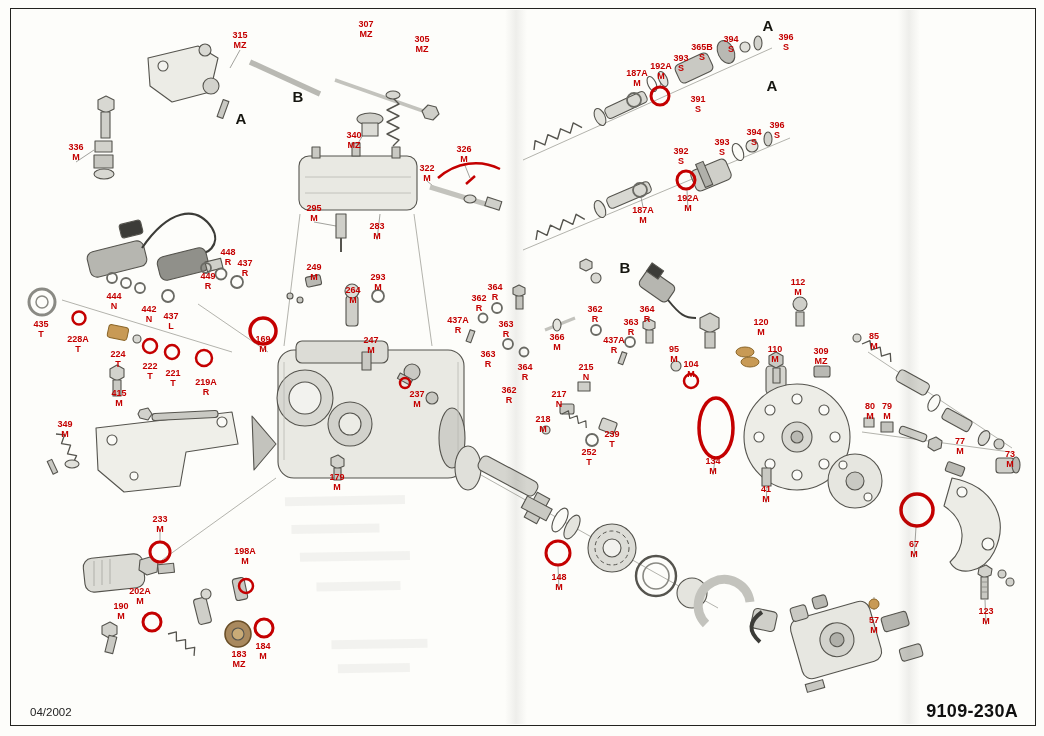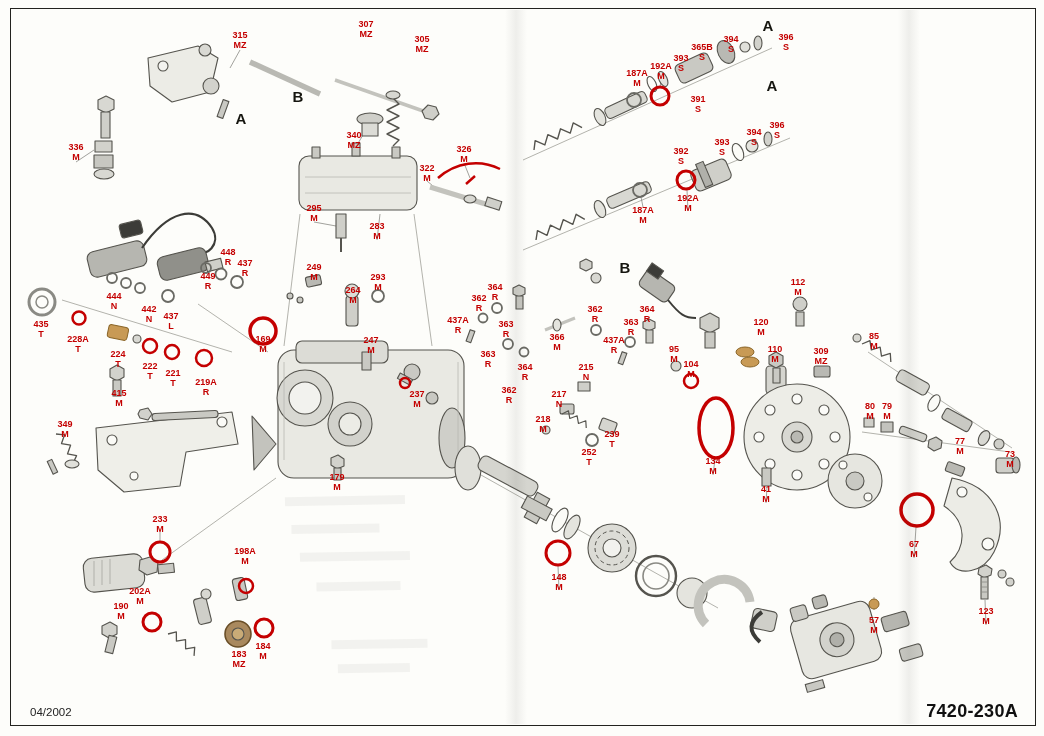--- a/index.html
+++ b/index.html
@@ -691,16 +691,16 @@
     <span class="pcode">M</span>
   </div>
       <div class="letter" style="left: 241px; top: 118px;">A</div>
       <div class="letter" style="left: 298px; top: 96px;">B</div>
       <div class="letter" style="left: 768px; top: 25px;">A</div>
       <div class="letter" style="left: 772px; top: 85px;">A</div>
       <div class="letter" style="left: 625px; top: 267px;">B</div>
     </div>
 
   <div class="footer-date">04/2002</div>
-  <div class="diagram-number">7420-230A</div>
+  <div class="diagram-number">9109-230A</div>
 
   <div class="frame"></div>
 </div>
 
 </body></html>

